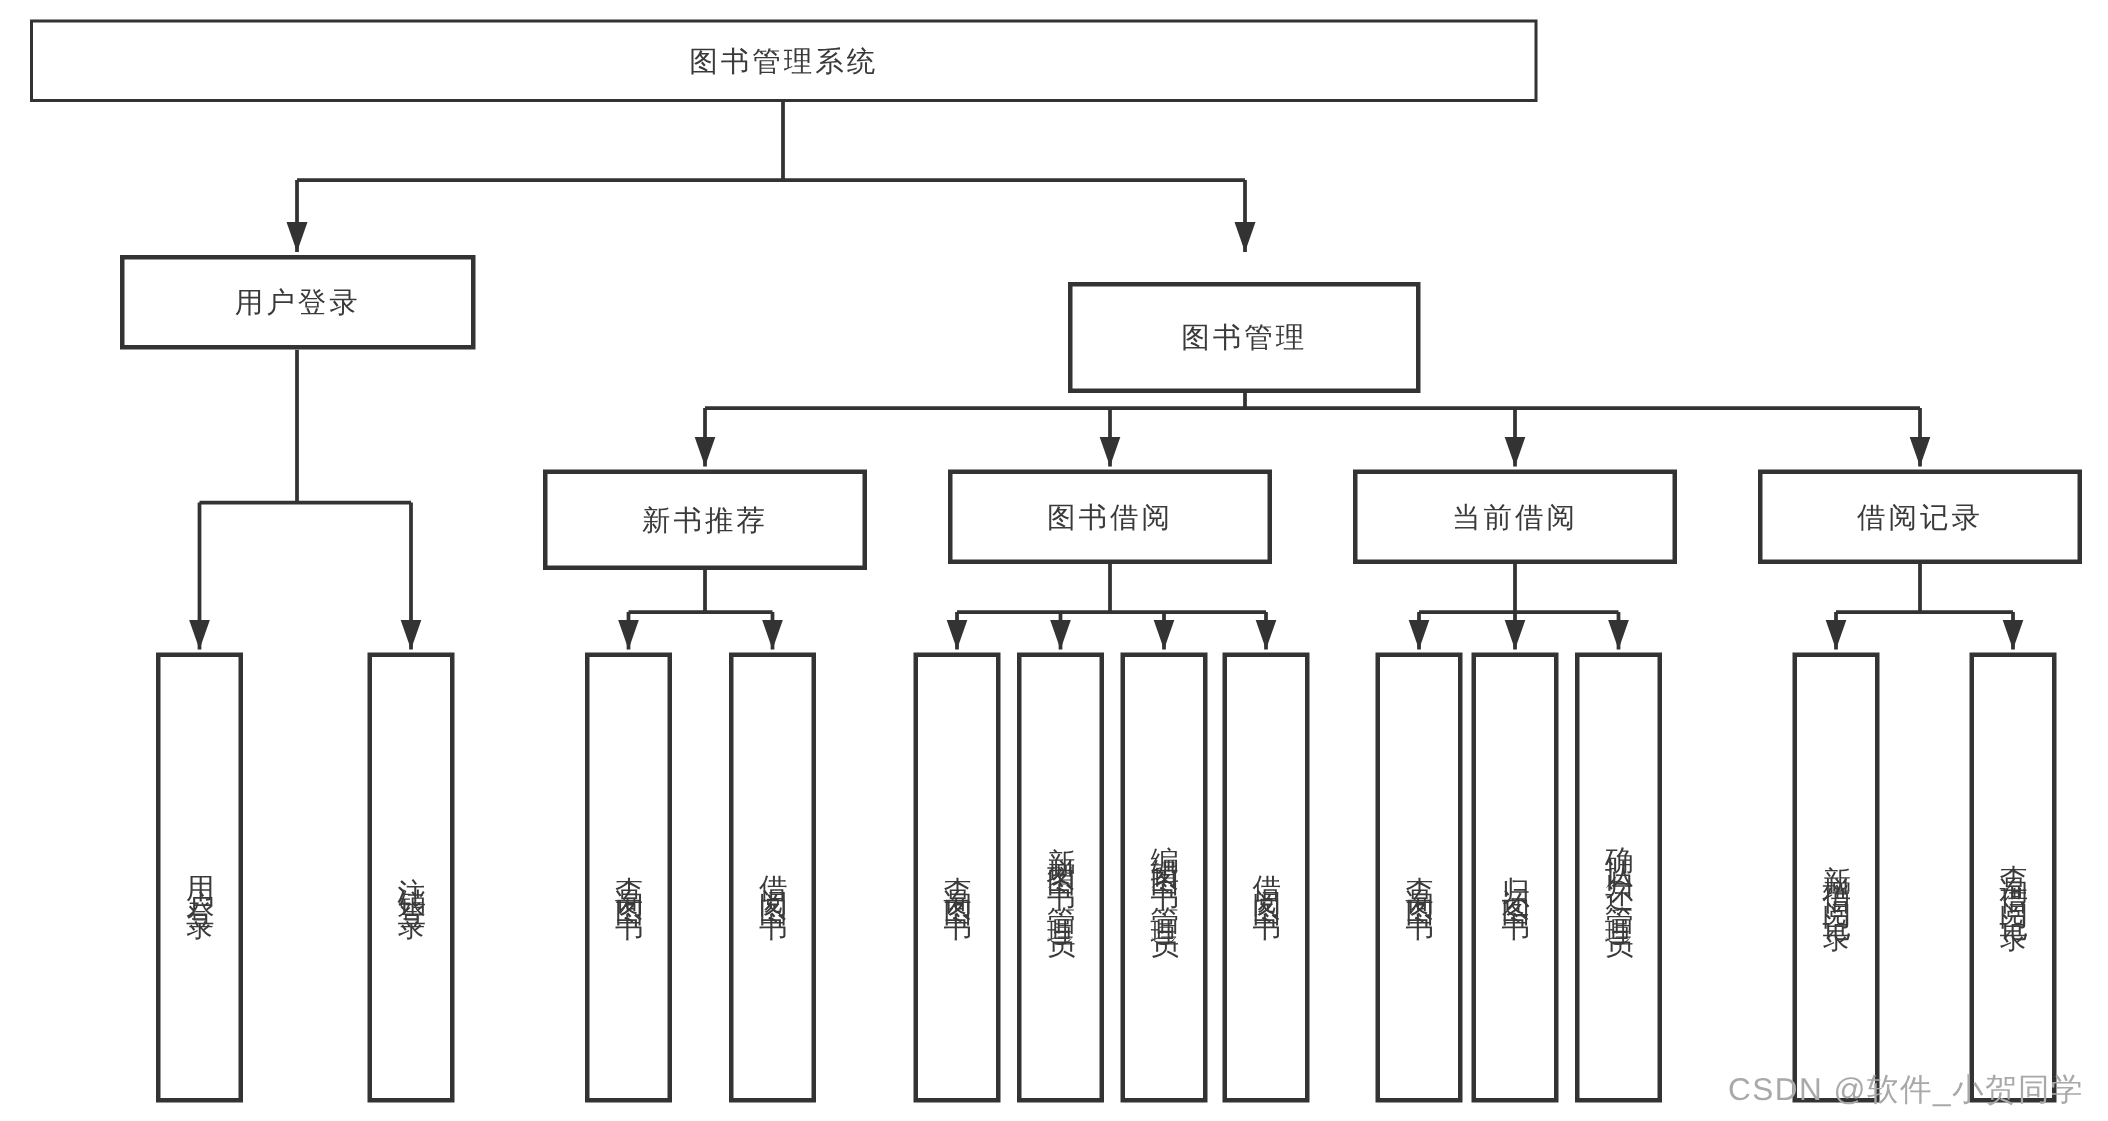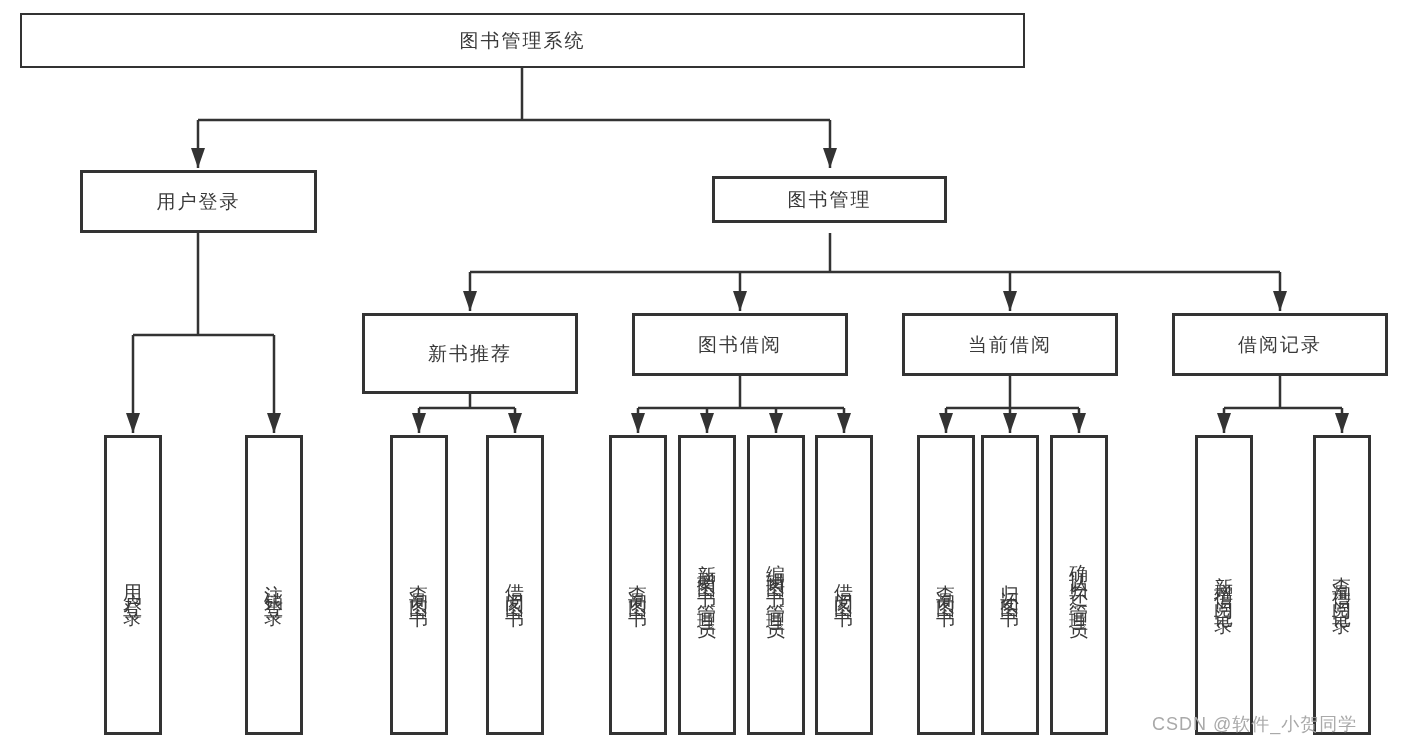--- a/index.html
+++ b/index.html
@@ -57,21 +57,21 @@
     text-orientation: mixed;
     font-size: 19px;
     letter-spacing: 8px;
     line-height: 1;
     white-space: nowrap;
   }
   .watermark {
     position: absolute;
     left: 1152px;
     top: 712px;
-    font-size: 18px;
+    font-size: 21px;
     letter-spacing: 1px;
     color: var(--wm, #a9a9a9);
     white-space: nowrap;
     z-index: 5;
   }
 </style>
 </head>
 <body>
 
 <div id="canvas">
@@ -117,25 +117,25 @@
     <line class="edge" x1="1342" y1="408" x2="1342" y2="433" marker-end="url(#ah)"></line>
   </svg>
 
   <div class="box root" style="left:20px; top:13px; width:1005px; height:55px;">
     <span class="hlabel">图书管理系统</span>
   </div>
 
   <div class="box" style="left:80px; top:170px; width:237px; height:63px;">
     <span class="hlabel">用户登录</span>
   </div>
-  <div class="box" style="left:712px; top:176px; width:235px; height:47px;">
+  <div class="box" style="left:712px; top:188px; width:235px; height:74px;">
     <span class="hlabel">图书管理</span>
   </div>
 
-  <div class="box" style="left:362px; top:313px; width:216px; height:81px;">
+  <div class="box" style="left:362px; top:313px; width:216px; height:67px;">
     <span class="hlabel">新书推荐</span>
   </div>
   <div class="box" style="left:902px; top:313px; width:216px; height:63px;">
     <span class="hlabel">当前借阅</span>
   </div>
   <div class="box" style="left:632px; top:313px; width:216px; height:63px;">
     <span class="hlabel">图书借阅</span>
   </div>
   <div class="box" style="left:1172px; top:313px; width:216px; height:63px;">
     <span class="hlabel">借阅记录</span>

